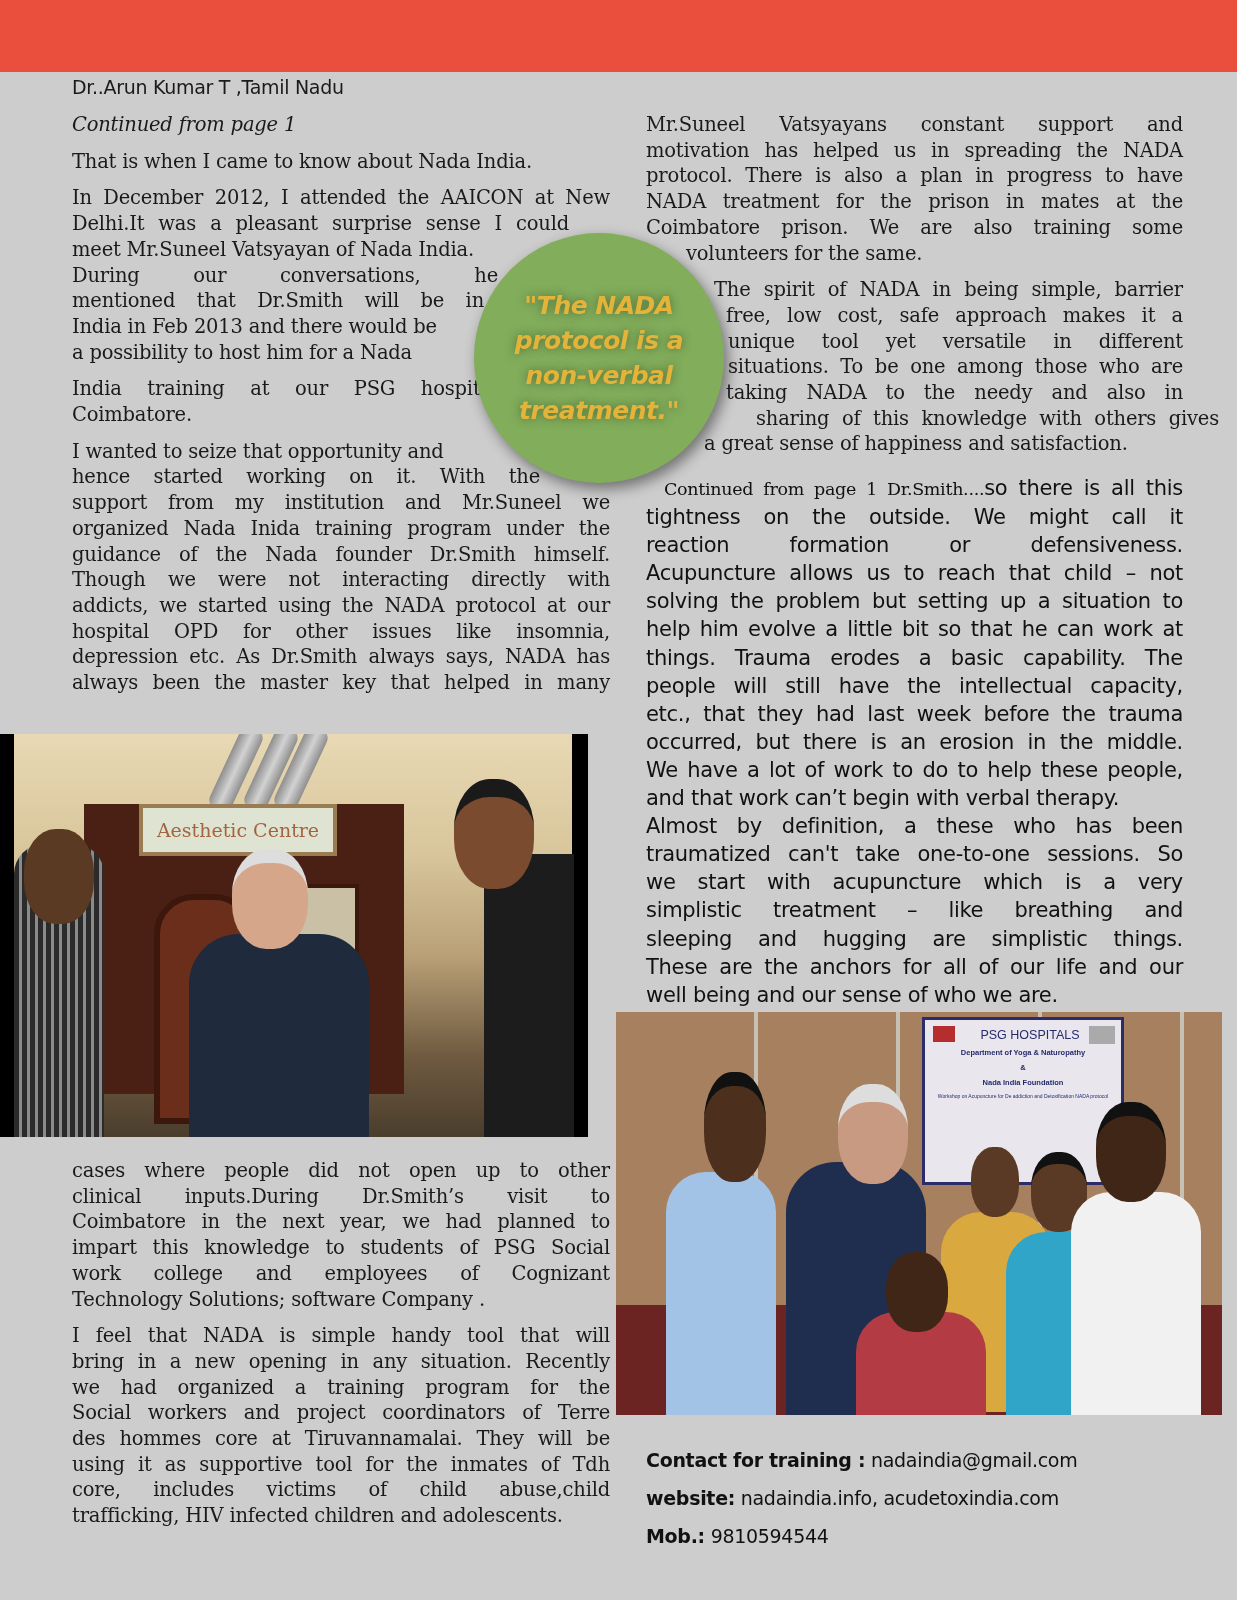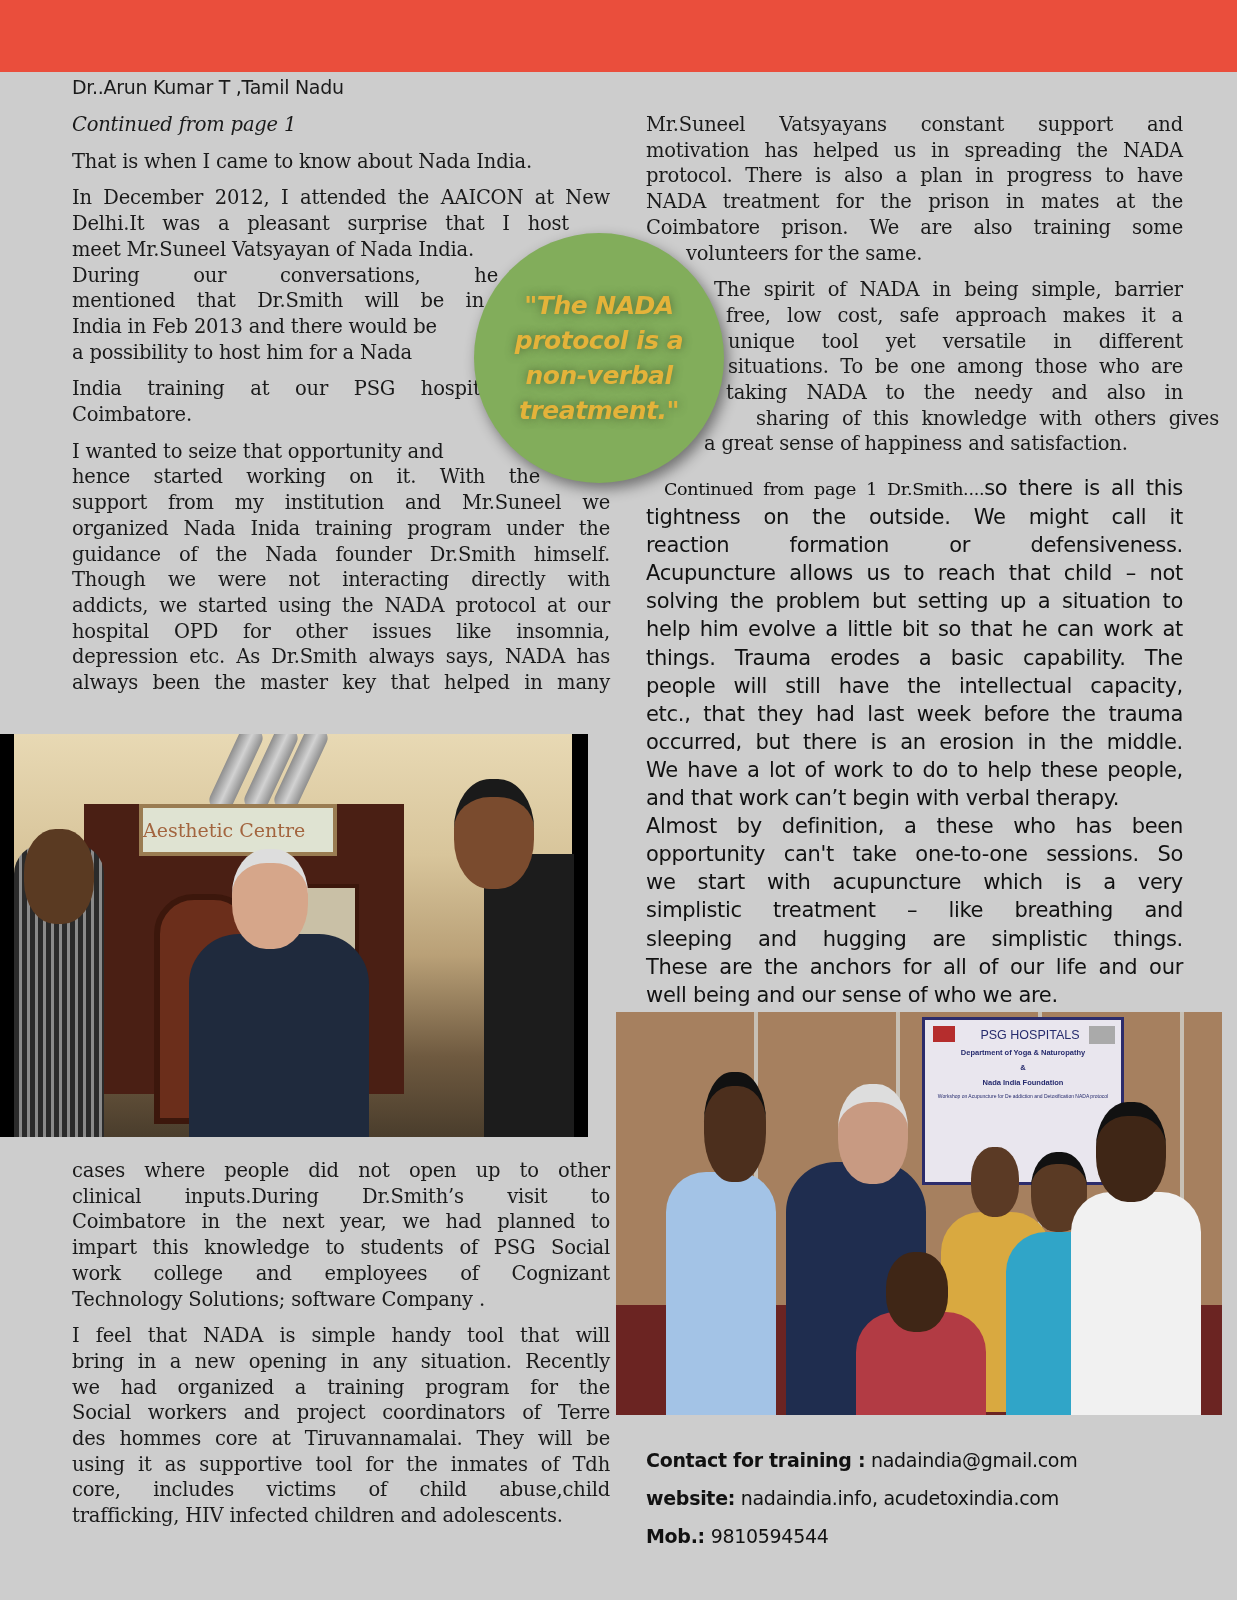--- a/index.html
+++ b/index.html
@@ -36,21 +36,21 @@
   .sans-block .line.last { text-align-last: left; }
   .sans-block .cont { font-family: "DejaVu Serif", serif; font-size: 17.5px; }
 
   .photo { position: absolute; overflow: hidden; }
   .photo-left { left: 0; top: 734px; width: 588px; height: 403px; background: #000; }
   .photo-left .scene { position: absolute; left: 14px; top: 0; width: 558px; height: 403px;
     background: linear-gradient(180deg, #e8d9b4 0%, #d8c59b 30%, #b9a077 55%, #6f5a40 80%, #4a3d2c 100%); }
   .photo-left .doorframe { position: absolute; left: 70px; top: 70px; width: 320px; height: 290px; background: #4a1f14; }
   .photo-left .door { position: absolute; left: 140px; top: 160px; width: 100px; height: 230px; background: #6b2e1b; border-radius: 40px 40px 0 0; border: 6px solid #3c170c; }
   .photo-left .glass { position: absolute; left: 255px; top: 150px; width: 90px; height: 240px; background: #c9c0a6; border: 4px solid #3c170c; }
-  .photo-left .sign { position: absolute; left: 125px; top: 70px; width: 198px; height: 52px; background: #dfe3d2; border: 4px solid #9a7c52; display: flex; align-items: center; }
+  .photo-left .sign { position: absolute; left: 125px; top: 70px; width: 198px; height: 52px; background: #dfe3d2; border: 4px solid #9a7c52; display: flex; align-items: center; justify-content: center; }
   .photo-left .sign span { font-family: "DejaVu Serif", serif; color: #a3653f; font-size: 19px; }
   .photo-left .pipe { position: absolute; top: -10px; width: 24px; height: 90px; background: linear-gradient(90deg,#8e8e8e,#d2d2d2,#8e8e8e); transform: rotate(25deg); border-radius: 10px; }
   .photo-left .person1 { position: absolute; left: 0; top: 110px; width: 90px; height: 300px; background: repeating-linear-gradient(90deg, #2b2b2b 0 5px, #8a8a8a 5px 8px); border-radius: 30px 30px 0 0; }
   .photo-left .head1 { position: absolute; left: 10px; top: 95px; width: 70px; height: 95px; background: #5a3a22; border-radius: 45%; }
   .photo-left .person2 { position: absolute; left: 175px; top: 200px; width: 180px; height: 210px; background: #1f2a3d; border-radius: 50px 50px 0 0; }
   .photo-left .head2 { position: absolute; left: 218px; top: 115px; width: 76px; height: 100px; background: #d6a68a; border-radius: 45%; border-top: 14px solid #ddd; }
   .photo-left .person3 { position: absolute; left: 470px; top: 120px; width: 90px; height: 290px; background: #1c1c1c; border-radius: 30px 0 0 0; }
   .photo-left .head3 { position: absolute; left: 440px; top: 45px; width: 80px; height: 110px; background: #7a4b2e; border-radius: 45%; border-top: 18px solid #1a1a1a; }
 
   .photo-right { left: 616px; top: 1012px; width: 606px; height: 403px; background: #a17a5a; }
@@ -85,21 +85,21 @@
 
 <div class="top-bar"></div>
 
 <div class="byline">Dr..Arun Kumar T ,Tamil Nadu</div>
 
 <div class="serif-block col-left" style="top:112px;">
   <p class="italic">Continued from page 1</p>
   <p>That is when I came to know about Nada India.</p>
   <p>
     <span class="line" style="width:538px">In December 2012, I attended the AAICON at New</span>
-    <span class="line" style="width:497px">Delhi.It was a pleasant surprise that I host</span>
+    <span class="line" style="width:497px">Delhi.It was a pleasant surprise sense I could</span>
     <span class="line last">meet Mr.Suneel Vatsyayan of Nada India.</span>
     <span class="line" style="width:426px">During our conversations, he</span>
     <span class="line" style="width:412px">mentioned that Dr.Smith will be in</span>
     <span class="line last">India in Feb 2013 and there would be</span>
     <span class="line last">a possibility to host him for a Nada</span>
   </p>
   <p>
     <span class="line" style="width:432px">India training at our PSG hospital,</span>
     <span class="line last">Coimbatore.</span>
   </p>
@@ -148,21 +148,21 @@
   <span class="line" style="width:537px">Acupuncture allows us to reach that child – not</span>
   <span class="line" style="width:537px">solving the problem but setting up a situation to</span>
   <span class="line" style="width:537px">help him evolve a little bit so that he can work at</span>
   <span class="line" style="width:537px">things. Trauma erodes a basic capability. The</span>
   <span class="line" style="width:537px">people will still have the intellectual capacity,</span>
   <span class="line" style="width:537px">etc., that they had last week before the trauma</span>
   <span class="line" style="width:537px">occurred, but there is an erosion in the middle.</span>
   <span class="line" style="width:537px">We have a lot of work to do to help these people,</span>
   <span class="line last">and that work can’t begin with verbal therapy.</span>
   <span class="line" style="width:537px">Almost by definition, a these who has been</span>
-  <span class="line" style="width:537px">opportunity can't take one-to-one sessions. So</span>
+  <span class="line" style="width:537px">traumatized can't take one-to-one sessions. So</span>
   <span class="line" style="width:537px">we start with acupuncture which is a very</span>
   <span class="line" style="width:537px">simplistic treatment – like breathing and</span>
   <span class="line" style="width:537px">sleeping and hugging are simplistic things.</span>
   <span class="line" style="width:537px">These are the anchors for all of our life and our</span>
   <span class="line last">well being and our sense of who we are.</span>
 </div>
 
 <div class="photo photo-left">
   <div class="scene">
     <div class="doorframe"></div>

